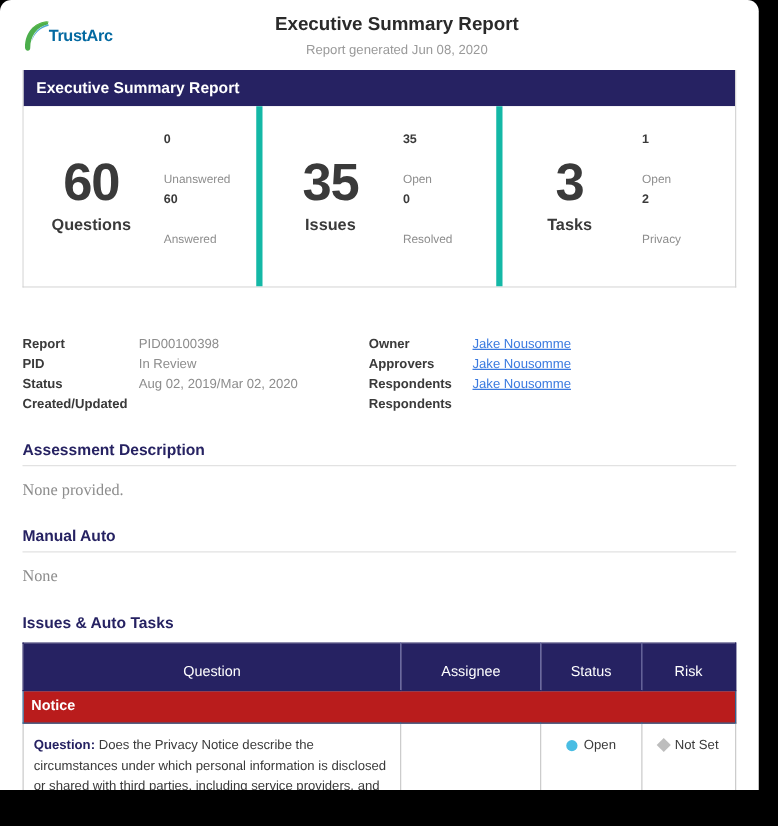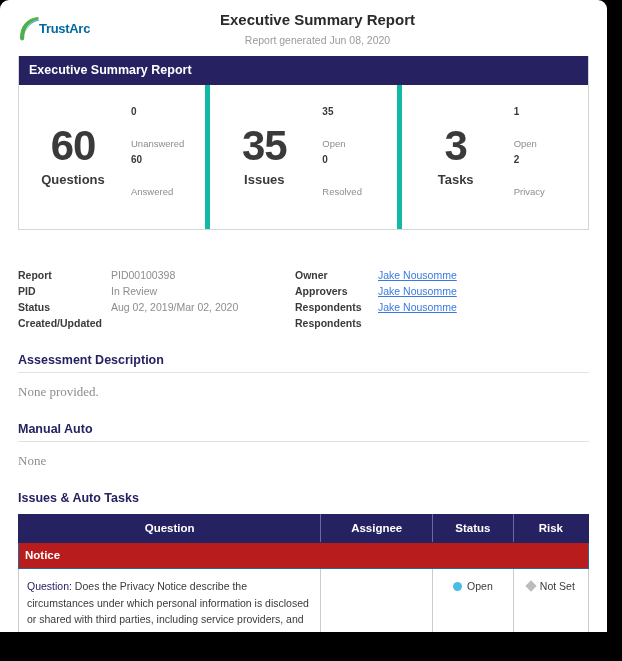--- a/index.html
+++ b/index.html
@@ -182,22 +182,22 @@
   .issues-table {
     width: 100%;
     border-collapse: collapse;
     table-layout: fixed;
     margin-top: 9px;
   }
   .issues-table th {
     background: #262262;
     color: #ffffff;
     font-size: 11.5px;
-    font-weight: bold;
-    padding: 7px 4px 8px 4px;
+    font-weight: normal;
+    padding: 17px 4px 8px 4px;
     text-align: center;
     border: 1px solid #262262;
     border-right-color: #6b6aa0;
   }
   .issues-table th:last-child { border-right-color: #262262; }
   .grp-row td {
     background: #b91c1c;
     color: #ffffff;
     font-size: 11.5px;
     font-weight: bold;
@@ -209,21 +209,21 @@
     border-top: none;
     vertical-align: top;
     padding: 9px 8px 12px 8px;
     font-size: 10.5px;
     color: #3a3a3a;
     line-height: 16.5px;
     height: 104px;
   }
   .qa-label {
     color: #262262;
-    font-weight: normal;
+    font-weight: bold;
   }
   .center-cell { text-align: center; }
   .pill {
     display: inline-flex;
     align-items: center;
     gap: 5px;
     font-size: 10.5px;
     color: #3a3a3a;
   }
   .dot-open {

